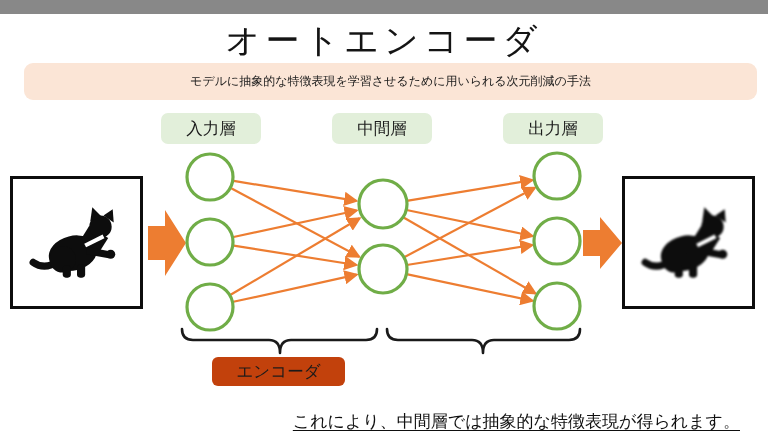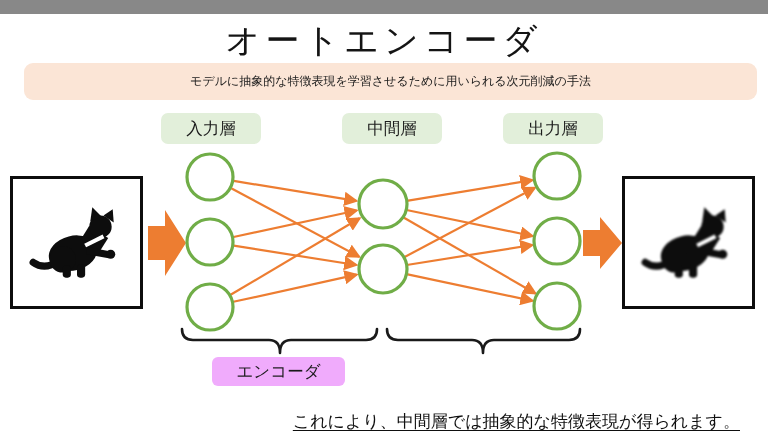--- a/index.html
+++ b/index.html
@@ -18,33 +18,33 @@
     background:#FBE5D6;border-radius:9px;
     display:flex;align-items:center;justify-content:center;
     font-size:12px;color:#1a1a1a;
   }
   .layer-label{
     top:99px;height:31px;width:100px;
     background:#E2EFDA;border-radius:7px;
     display:flex;align-items:center;justify-content:center;
     font-size:16.5px;color:#1a1a1a;
   }
-  #lab-input{left:161px;} #lab-hidden{left:342px;font-family:Liberation Serif, serif;} #lab-output{left:503px;}
+  #lab-input{left:161px;} #lab-hidden{left:332px;font-family:Liberation Serif, serif;} #lab-output{left:503px;}
   .net-svg{top:0;left:0;width:768px;height:432px;pointer-events:none;}
   .img-box{
     top:162px;width:133px;height:133px;background:#fff;
     border:3px solid #0d0d0d;box-sizing:border-box;
     display:flex;align-items:center;justify-content:center;
   }
   #img-left{left:10px;} #img-right{left:622px;}
   .cat{width:102px;height:102px;}
   .cat-blur{filter:blur(1.1px);}
   .group-label{
     top:343px;height:29px;
-    background:#f0abfc;border-radius:6px;
+    background:#c2410c;border-radius:6px;
     display:flex;align-items:center;justify-content:center;
     font-size:16.5px;color:#1a1a1a;
   }
   #lab-encoder{left:212px;width:133px;}
   #lab-decoder{left:417px;width:135px;}
   .caption{
     left:0;width:768px;box-sizing:border-box;padding-right:28px;
     text-align:center;font-size:17px;color:#0f0f0f;
   }
   .caption span{text-decoration:underline;text-underline-offset:3px;}

